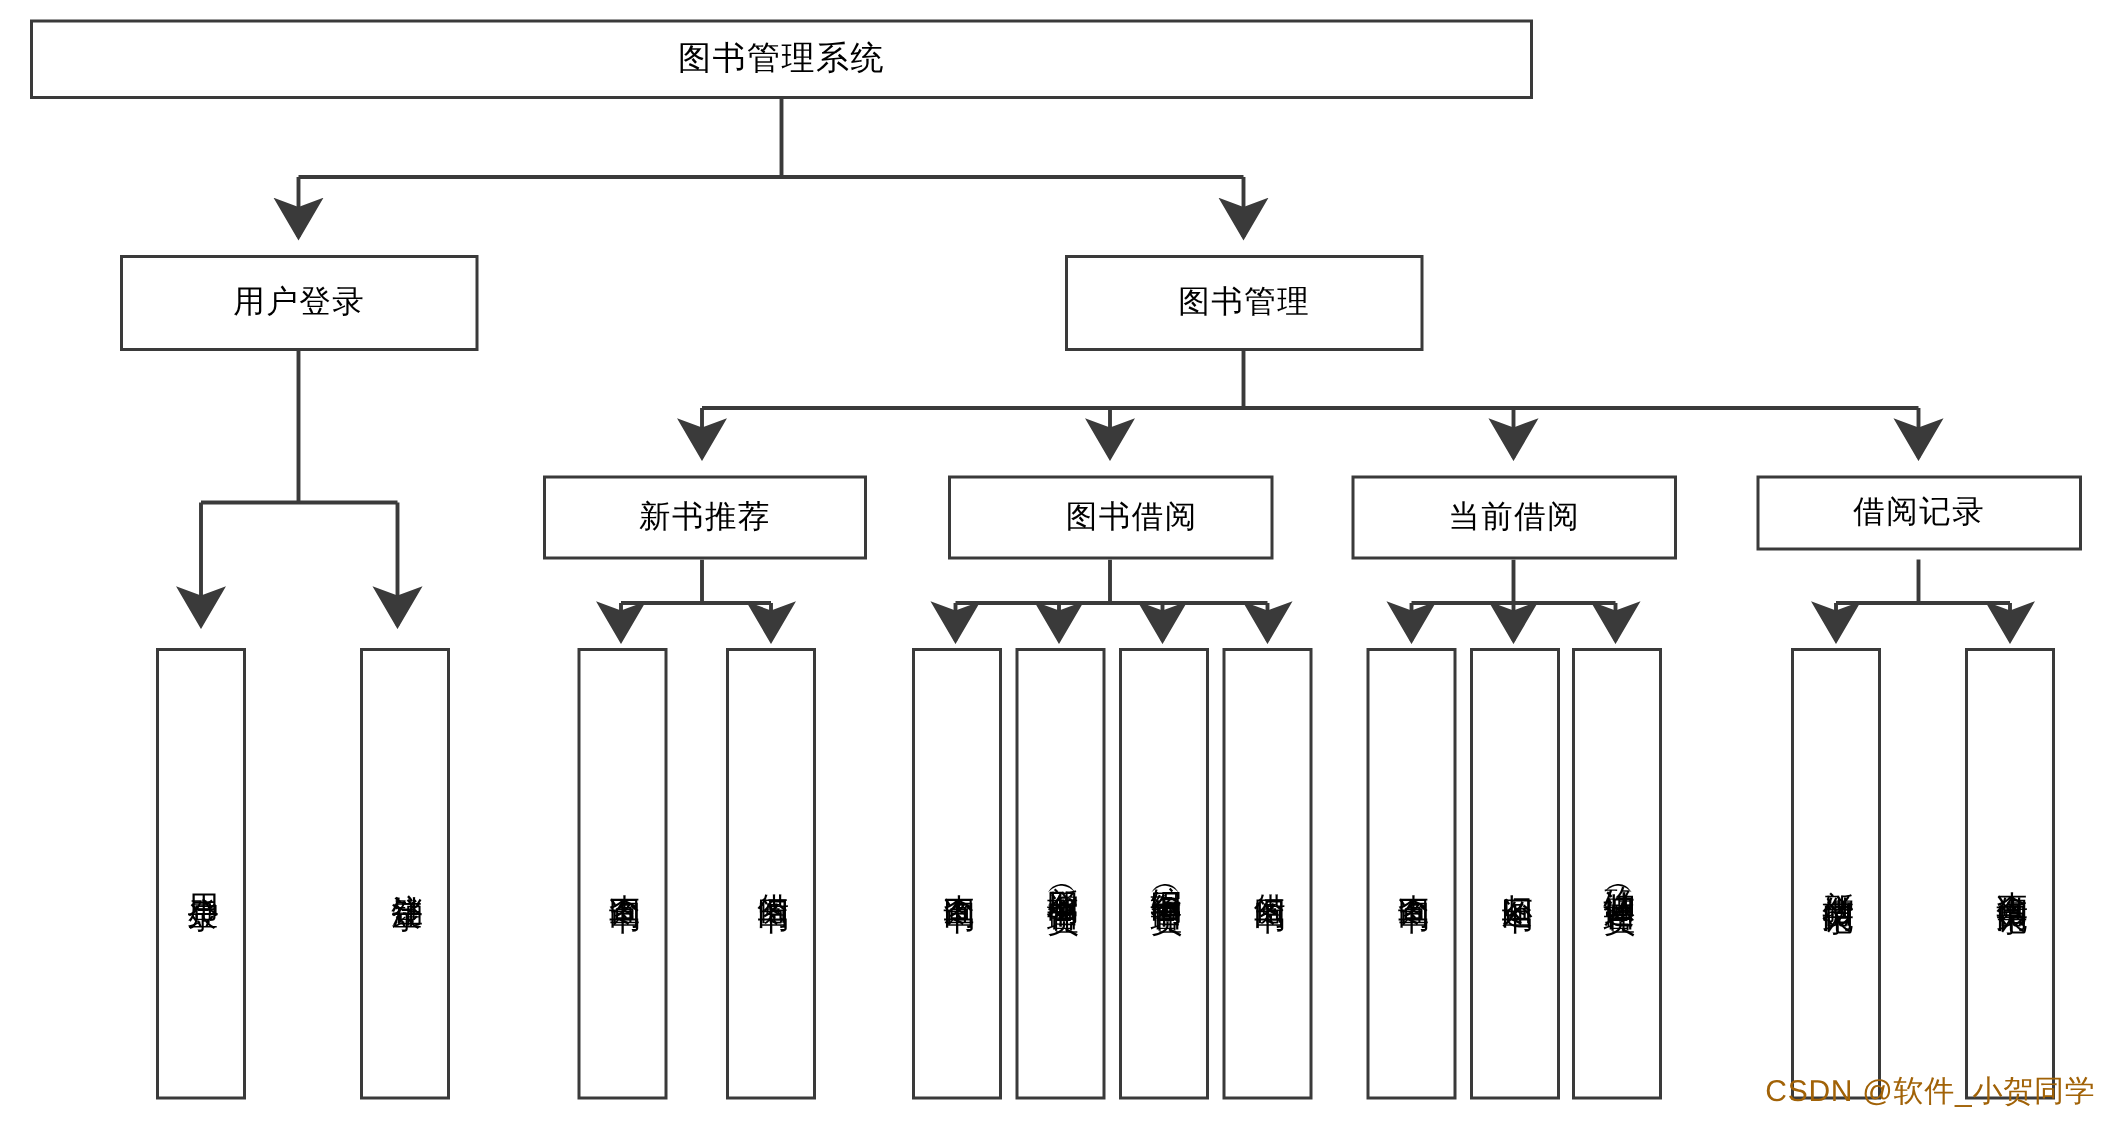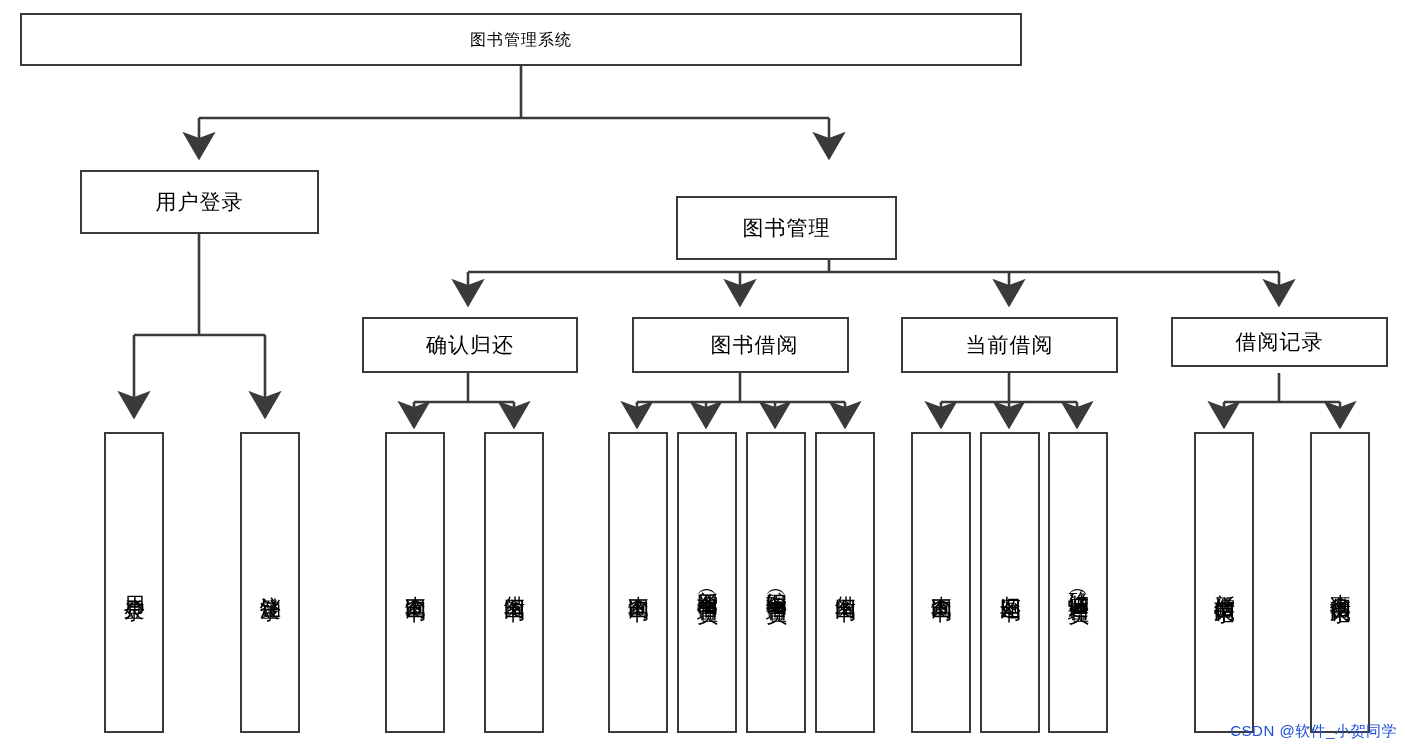--- a/index.html
+++ b/index.html
@@ -34,21 +34,21 @@
     align-items: center;
     justify-content: center;
     color: #000000;
   }
   .node.h {
     font-size: 21px;
     line-height: 1.2;
     letter-spacing: 1px;
   }
   .node.root {
-    font-size: 16px;
+    font-size: 22px;
   }
   .node.v {
     writing-mode: vertical-rl;
     text-orientation: upright;
     font-size: 21px;
     line-height: 1.28;
     letter-spacing: 2px;
     align-items: center;
     justify-content: center;
     padding: 4px 0;
@@ -57,22 +57,22 @@
   .node.v .vtext {
     writing-mode: vertical-rl;
     text-orientation: upright;
     white-space: normal;
     display: block;
   }
   .watermark {
     position: absolute;
     right: 8px;
     bottom: 6px;
-    font-size: 15px;
-    color: #1d4ed8;
+    font-size: 20px;
+    color: #a16207;
     letter-spacing: 0.5px;
     white-space: nowrap;
     user-select: none;
   }
 </style>
 </head>
 <body>
 
 <div id="canvas">
 
@@ -127,26 +127,26 @@
     </g>
   </svg>
 
   <div class="node h root" style="left:20px; top:13px; width:1002px; height:53px;">
     <span>图书管理系统</span>
   </div>
 
   <div class="node h" style="left:80px; top:170px; width:239px; height:64px;">
     <span>用户登录</span>
   </div>
-  <div class="node h" style="left:676px; top:170px; width:221px; height:64px;margin-top:26px;">
+  <div class="node h" style="left:710px; top:170px; width:239px; height:64px;">
     <span>图书管理</span>
   </div>
 
   <div class="node h" style="left:362px; top:317px; width:216px; height:56px;">
-    <span>确认归还</span>
+    <span>新书推荐</span>
   </div>
   <div class="node h" style="left:632px; top:317px; width:217px; height:56px;padding-left:28px;">
     <span>图书借阅</span>
   </div>
   <div class="node h" style="left:901px; top:317px; width:217px; height:56px;">
     <span>当前借阅</span>
   </div>
   <div class="node h" style="left:1171px; top:317px; width:217px; height:50px;">
     <span>借阅记录</span>
   </div>

